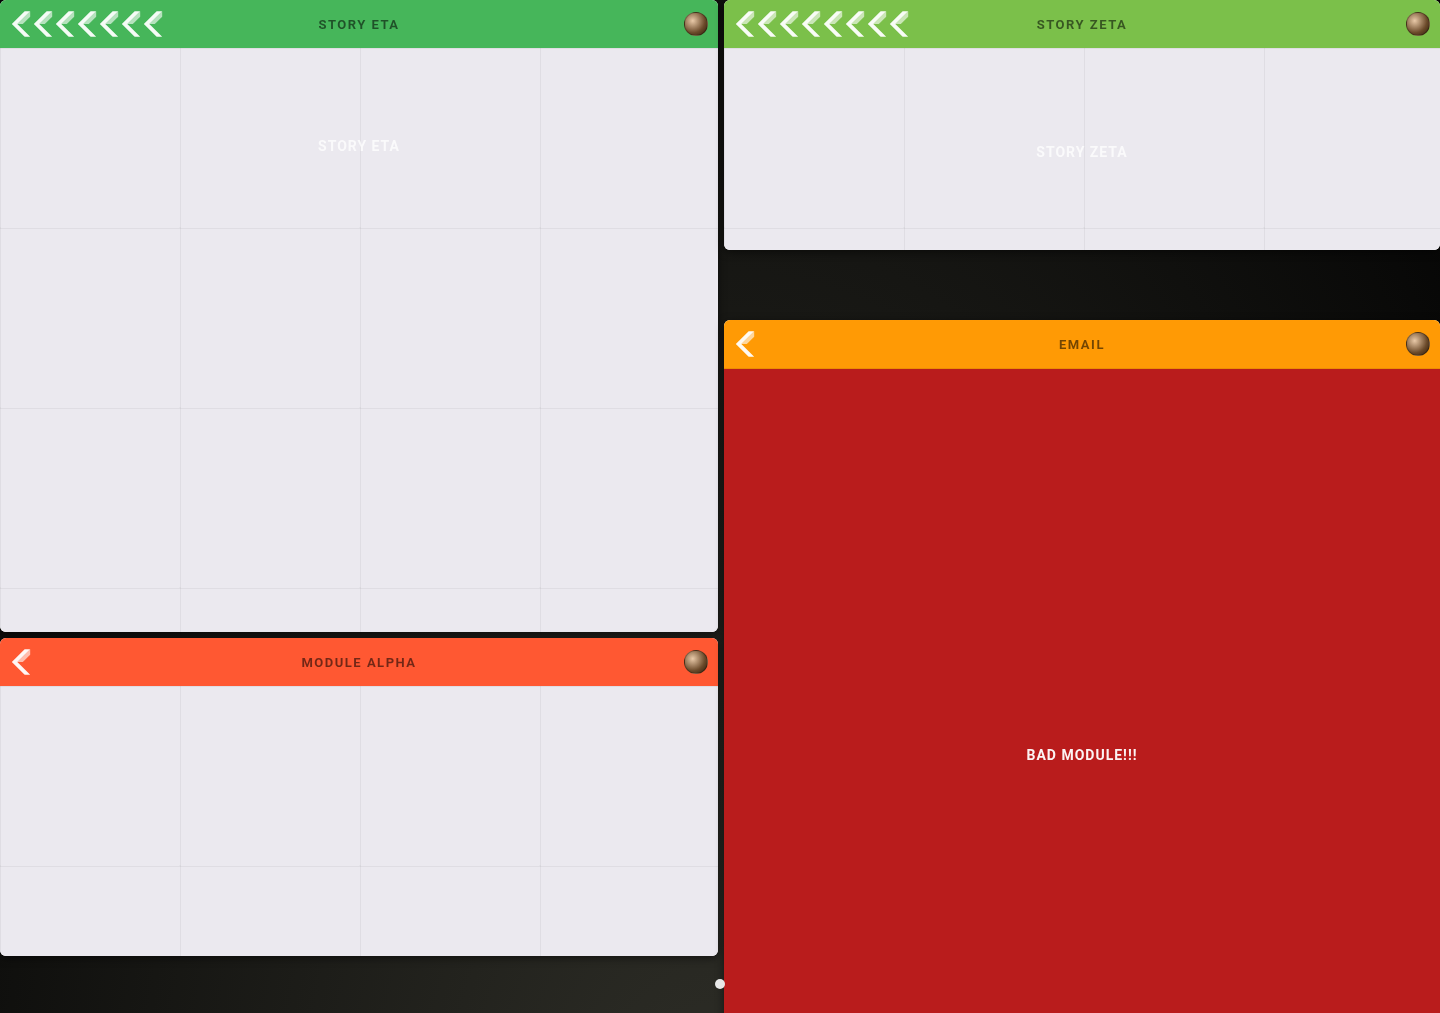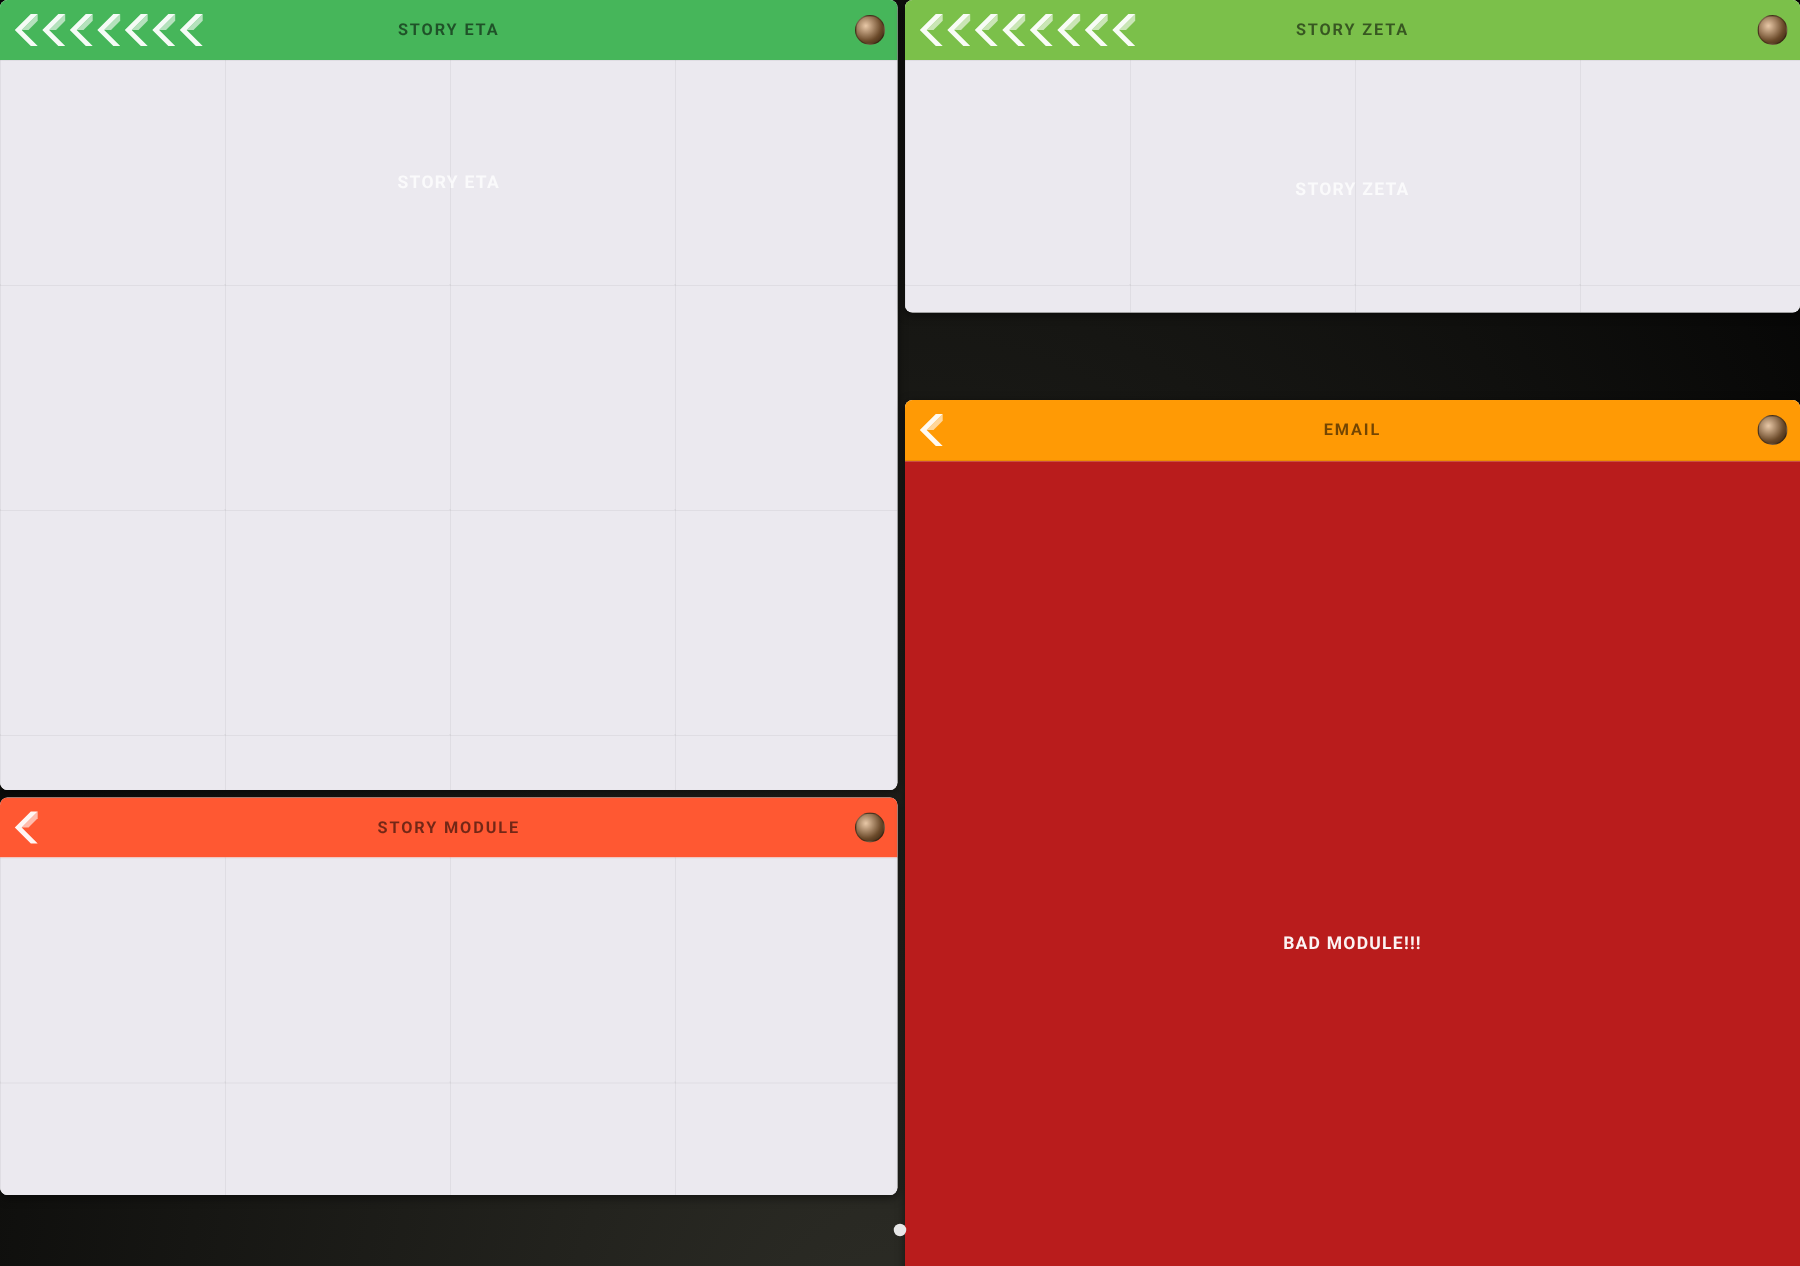--- a/index.html
+++ b/index.html
@@ -237,21 +237,21 @@
   </div>
 
   <div class="pane" style="left:0px; top:638px; width:718px; height:318px;">
     <div class="header hdr-orange">
       <div class="header-chevrons">
           <svg class="chev-icon" viewBox="0 0 24 32">
     <path d="M22 2 L8 16 L22 30 L16 30 L2 16 L16 2 Z" fill="#ffffff" opacity="0.95"></path>
     <path d="M22 2 L8 16 L14 16 L22 8 Z" fill="#ffffff" opacity="0.6"></path>
   </svg>
         </div>
-      <div class="title">STORY MODULE</div>
+      <div class="title">MODULE ALPHA</div>
       <div class="avatar"></div>
     </div>
     <div class="body body-placeholder"></div>
   </div>
 
   <div class="pane" style="left:724px; top:320px; width:716px; height:820px;">
     <div class="header hdr-amber amber-divider">
       <div class="header-chevrons">
           <svg class="chev-icon" viewBox="0 0 24 32">
     <path d="M22 2 L8 16 L22 30 L16 30 L2 16 L16 2 Z" fill="#ffffff" opacity="0.95"></path>

